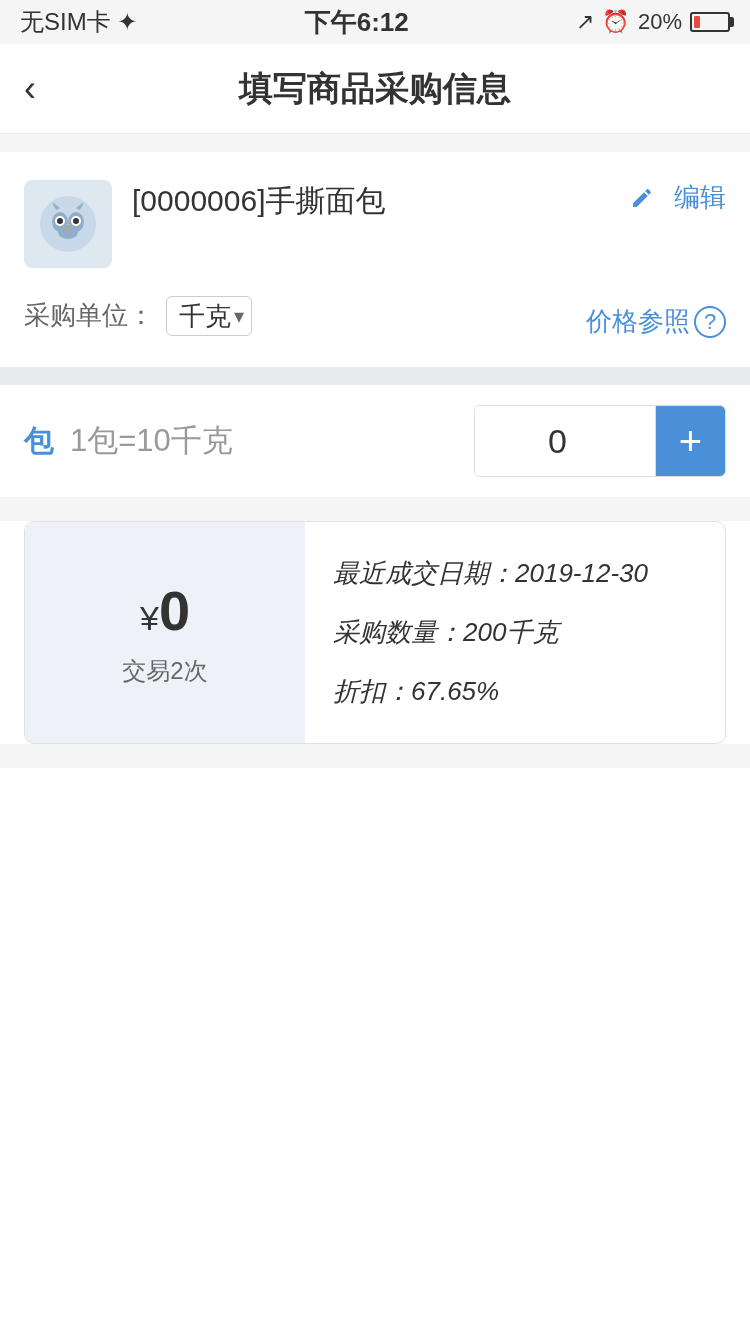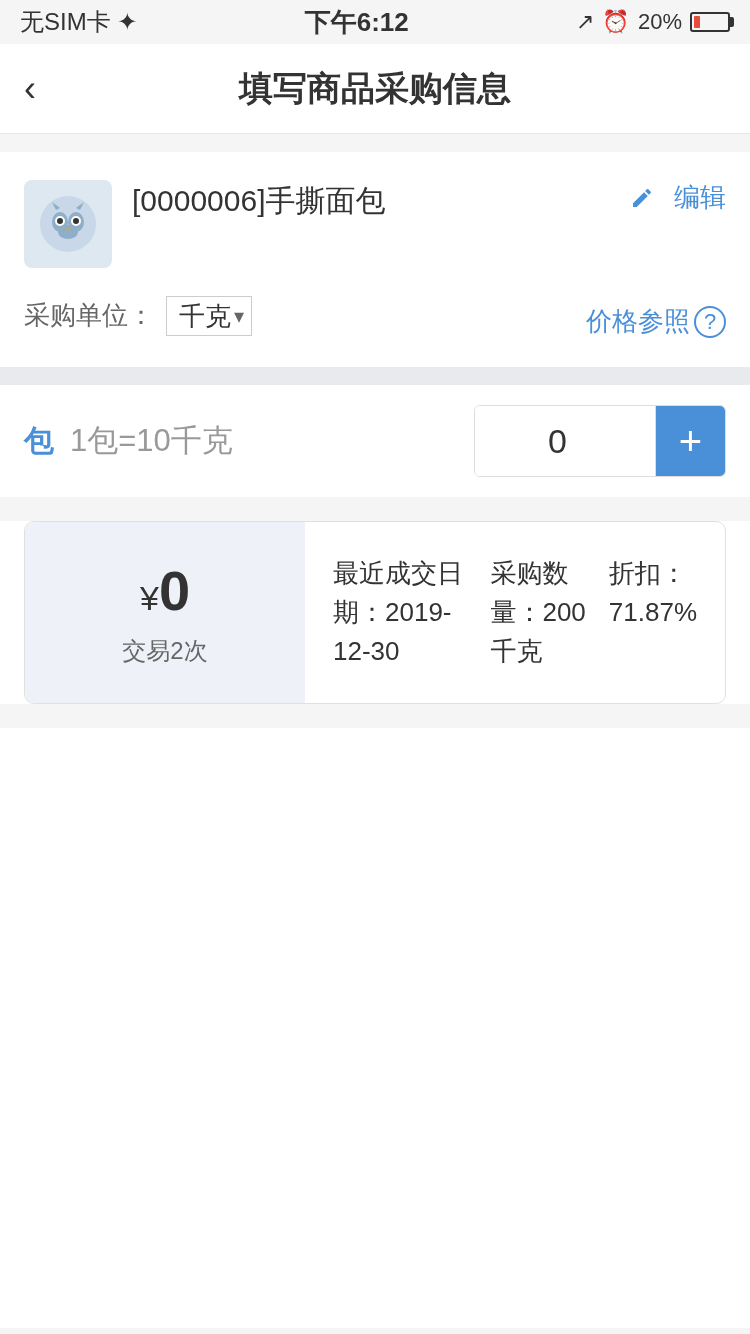--- a/index.html
+++ b/index.html
@@ -145,21 +145,21 @@
     }
     .unit-row {
       display: flex;
       align-items: center;
       gap: 12px;
       font-size: 26px;
       color: #666;
     }
     .unit-select {
       border: 1px solid #ccc;
-      border-radius: 0;
+      border-radius: 6px;
       padding: 4px 20px 4px 12px;
       font-size: 26px;
       color: #333;
       background: #fff;
       appearance: none;
       -webkit-appearance: none;
       position: relative;
     }
     .unit-select-wrap {
       position: relative;
@@ -330,23 +330,24 @@
     }
     .price-trades {
       font-size: 24px;
       color: #666;
       margin-top: 12px;
     }
     .price-right-panel {
       flex: 1;
       padding: 32px 28px;
       display: flex;
-      flex-direction: row;
+      flex-direction: column;
       justify-content: center;
       gap: 20px;
+      font-style: italic;
     }
     .price-detail-row {
       font-size: 26px;
       color: #333;
       line-height: 1.5;
     }
 
     
     .white-space {
       background: #fff;
@@ -452,19 +453,19 @@
       <div class="price-trades">交易2次</div>
     </div>
     <div class="price-right-panel">
       <div class="price-detail-row">
         <span>最近成交日期：</span><span>2019-12-30</span>
       </div>
       <div class="price-detail-row">
         <span>采购数量：</span><span>200千克</span>
       </div>
       <div class="price-detail-row">
-        <span>折扣：</span><span>71.87%</span>
+        <span>折扣：</span><span>67.65%</span>
       </div>
     </div>
   </div>
 </div>
 
 <div class="white-space"></div>
 
 </body></html>

